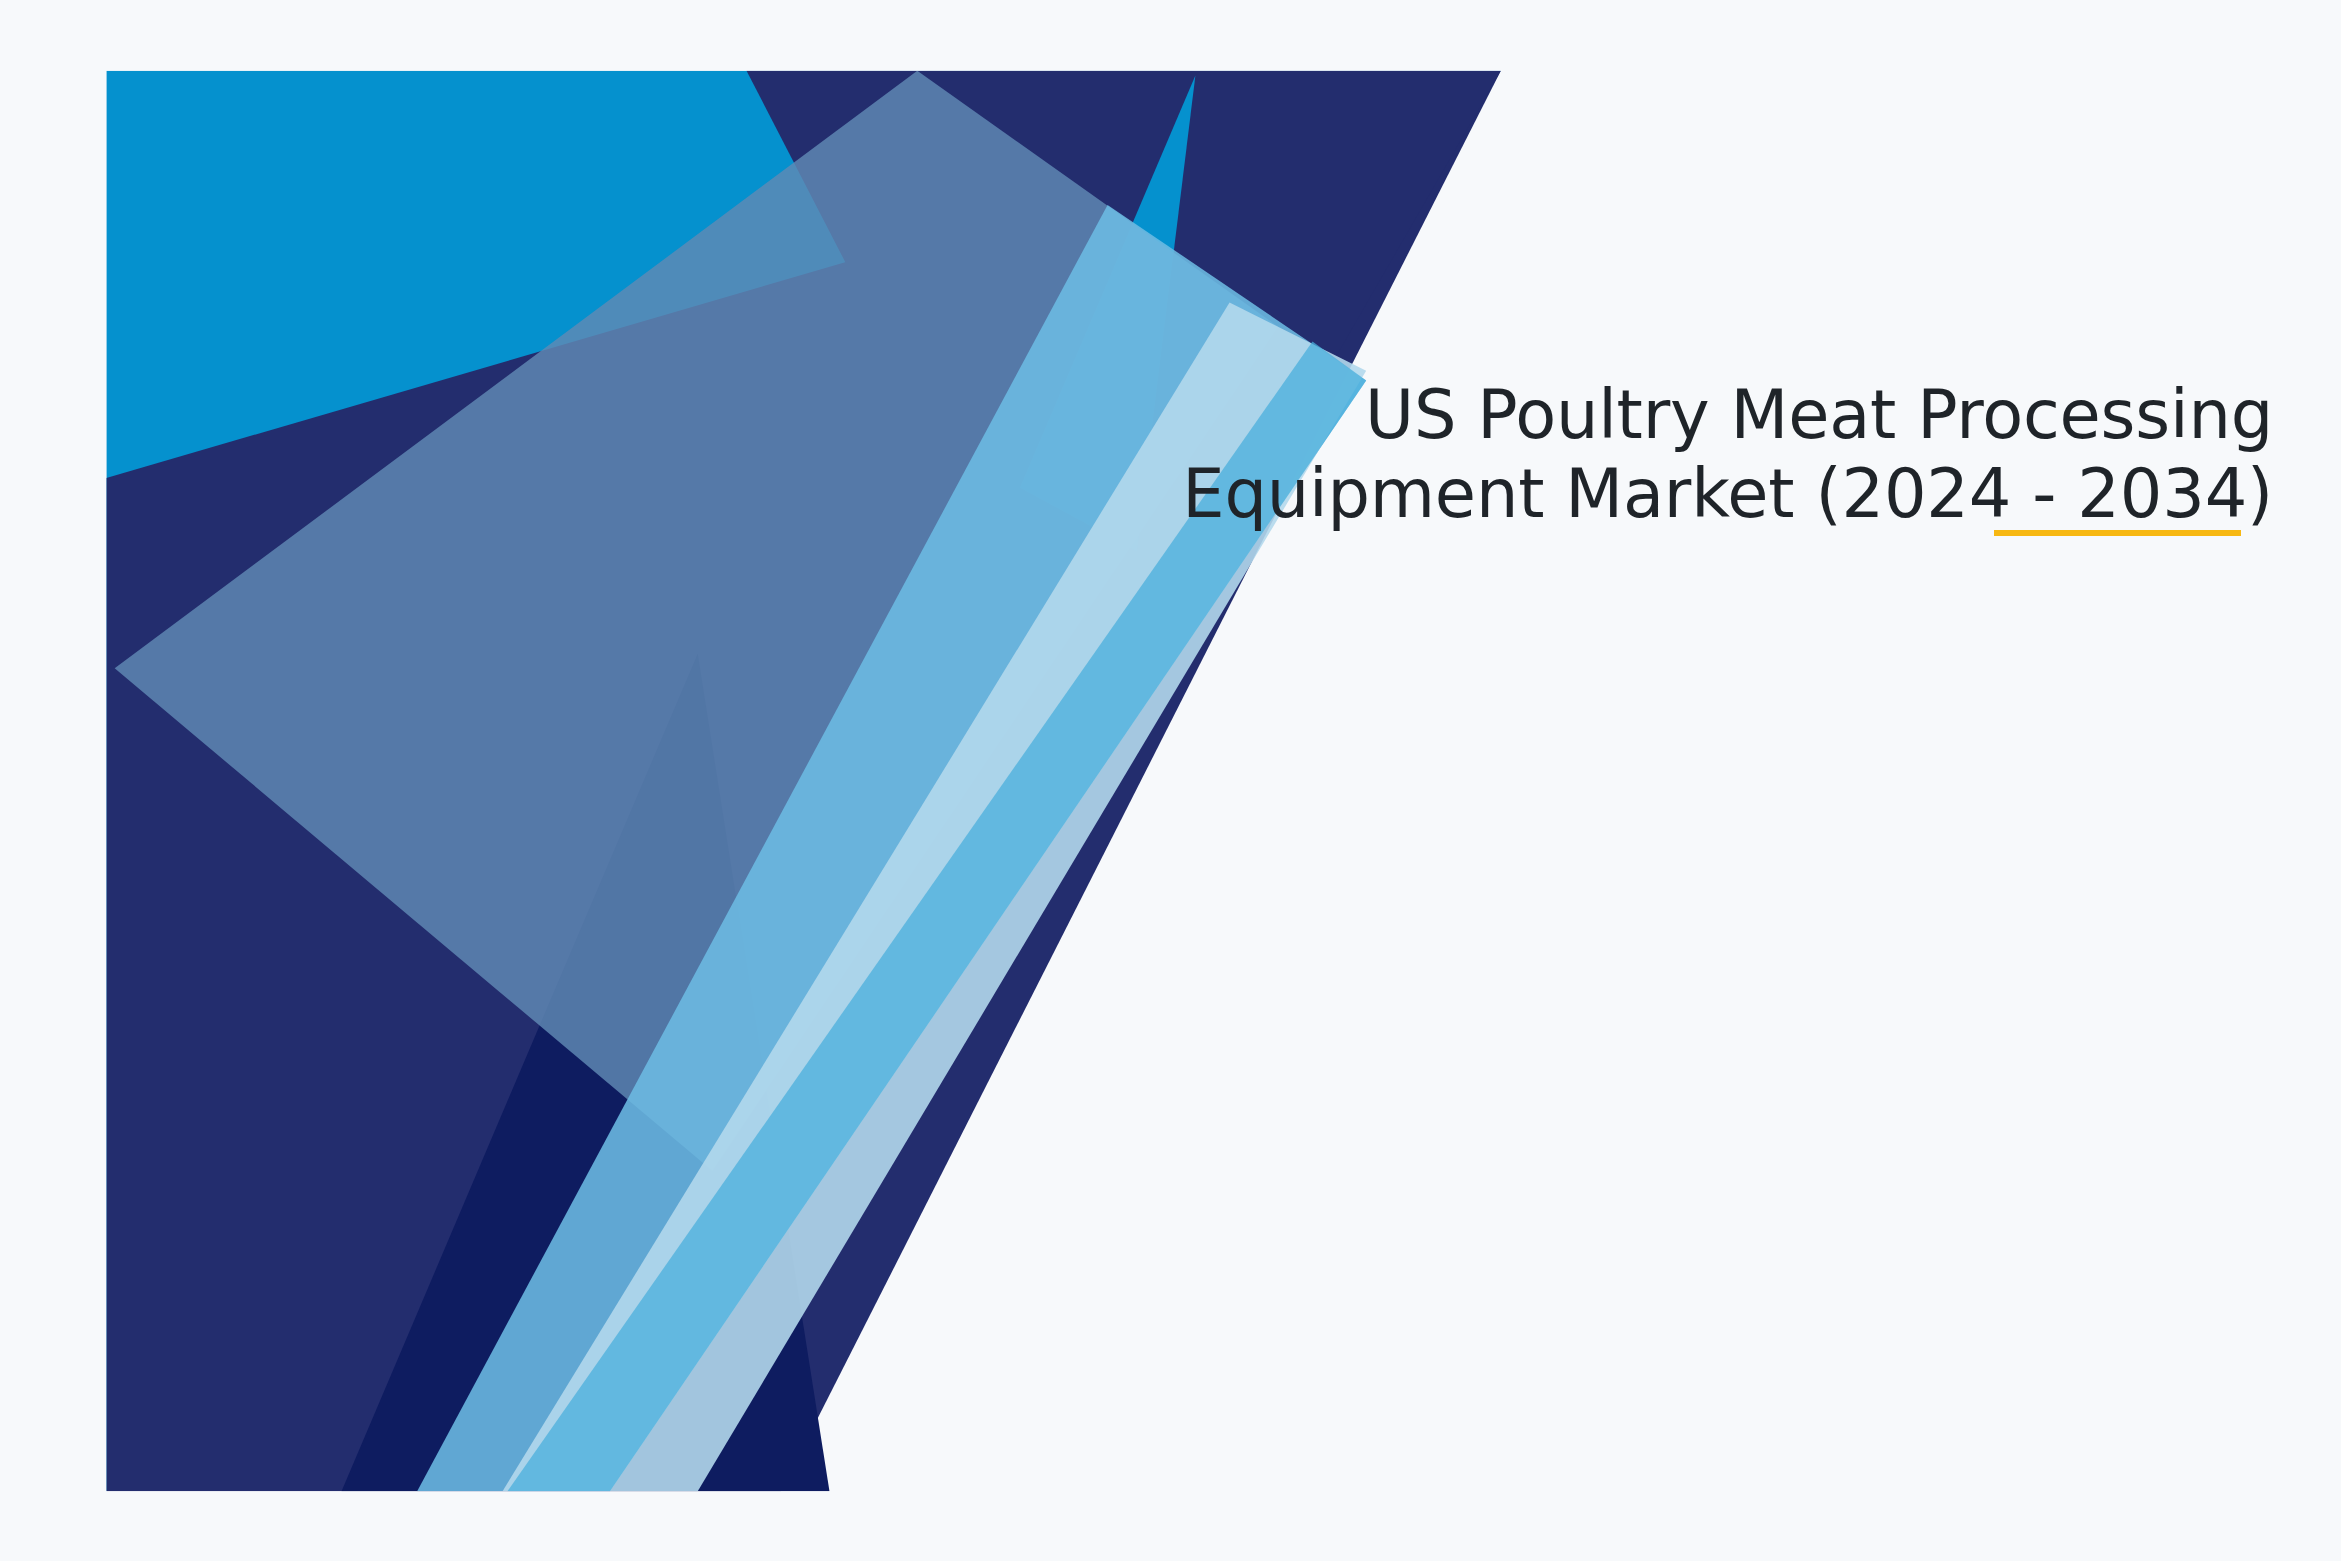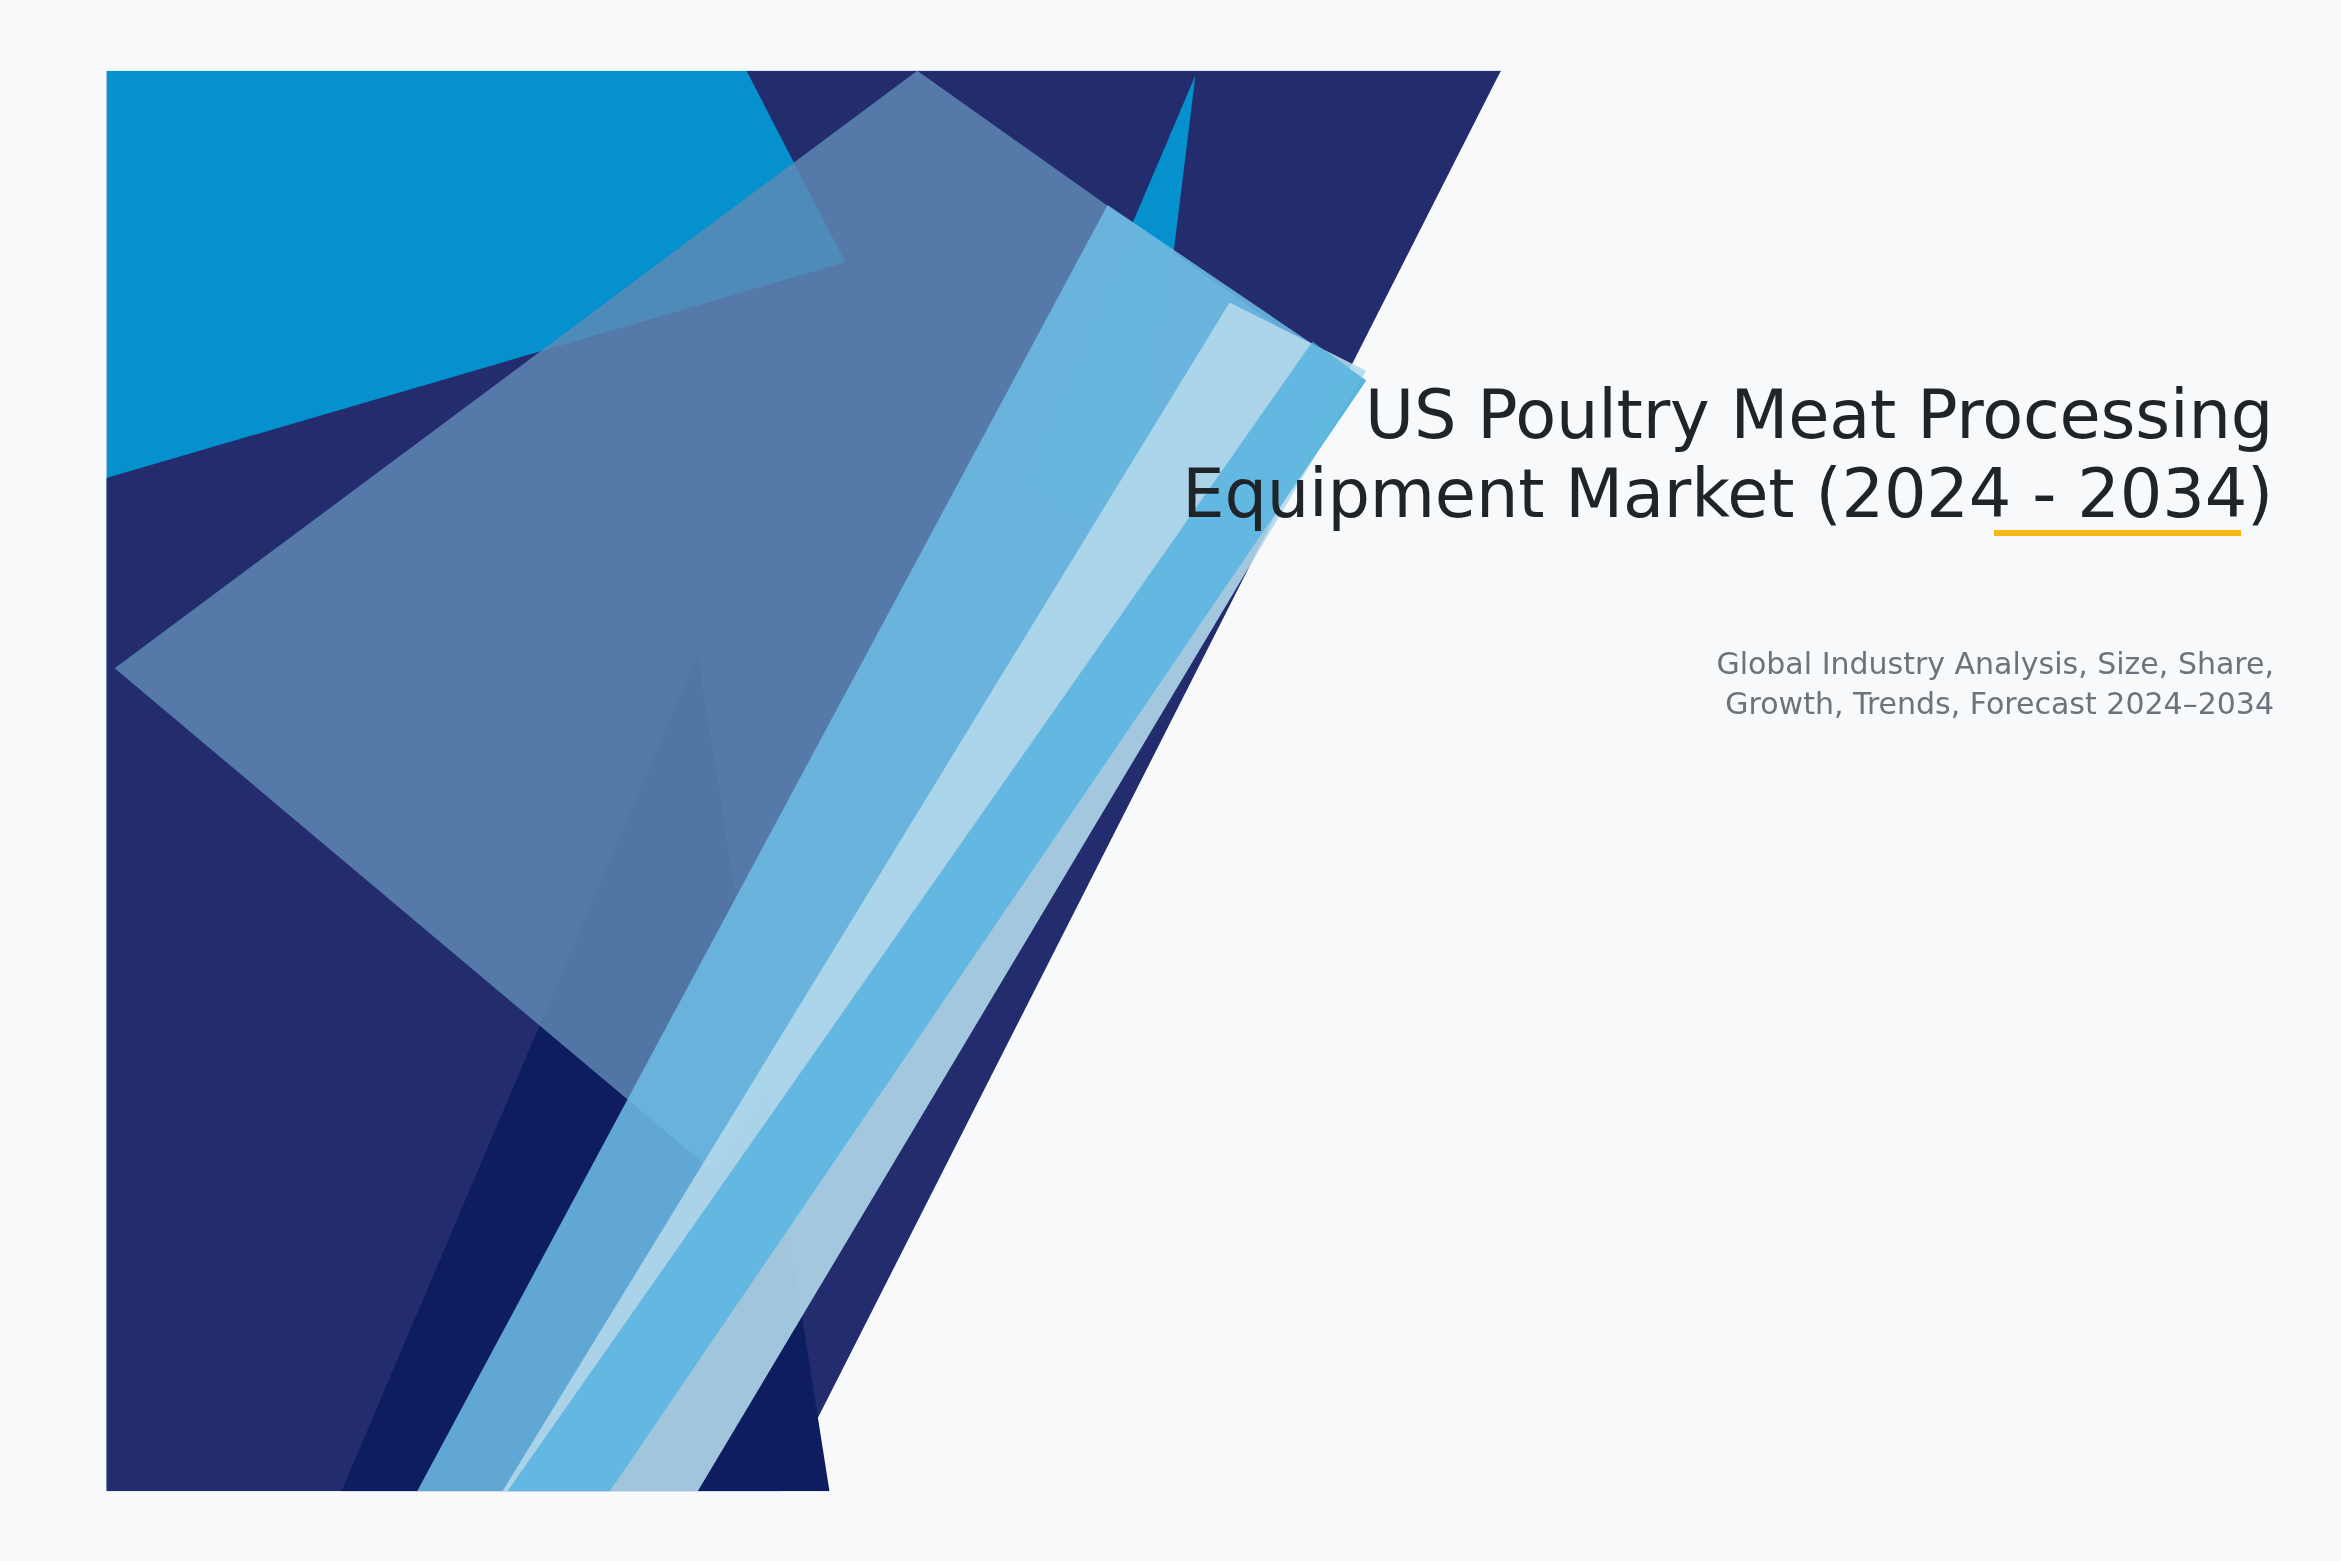--- a/index.html
+++ b/index.html
@@ -95,17 +95,15 @@
       </g>
   </svg>
 
   <div id="text-block">
     <h1 id="title" style="color: rgb(31, 36, 41);">US Poultry Meat Processing
 Equipment Market (2024 - 2034)</h1>
   </div>
 
   <div id="title-underline" style="background: rgb(247, 184, 19);"></div>
 
-  <p id="subtitle" style="color: rgb(107, 116, 124);">Global Industry Analysis, Size, Share,
-Growth, Trends, Forecast 2024–2034</p>
 
 </div>
 
 
 </body></html>

